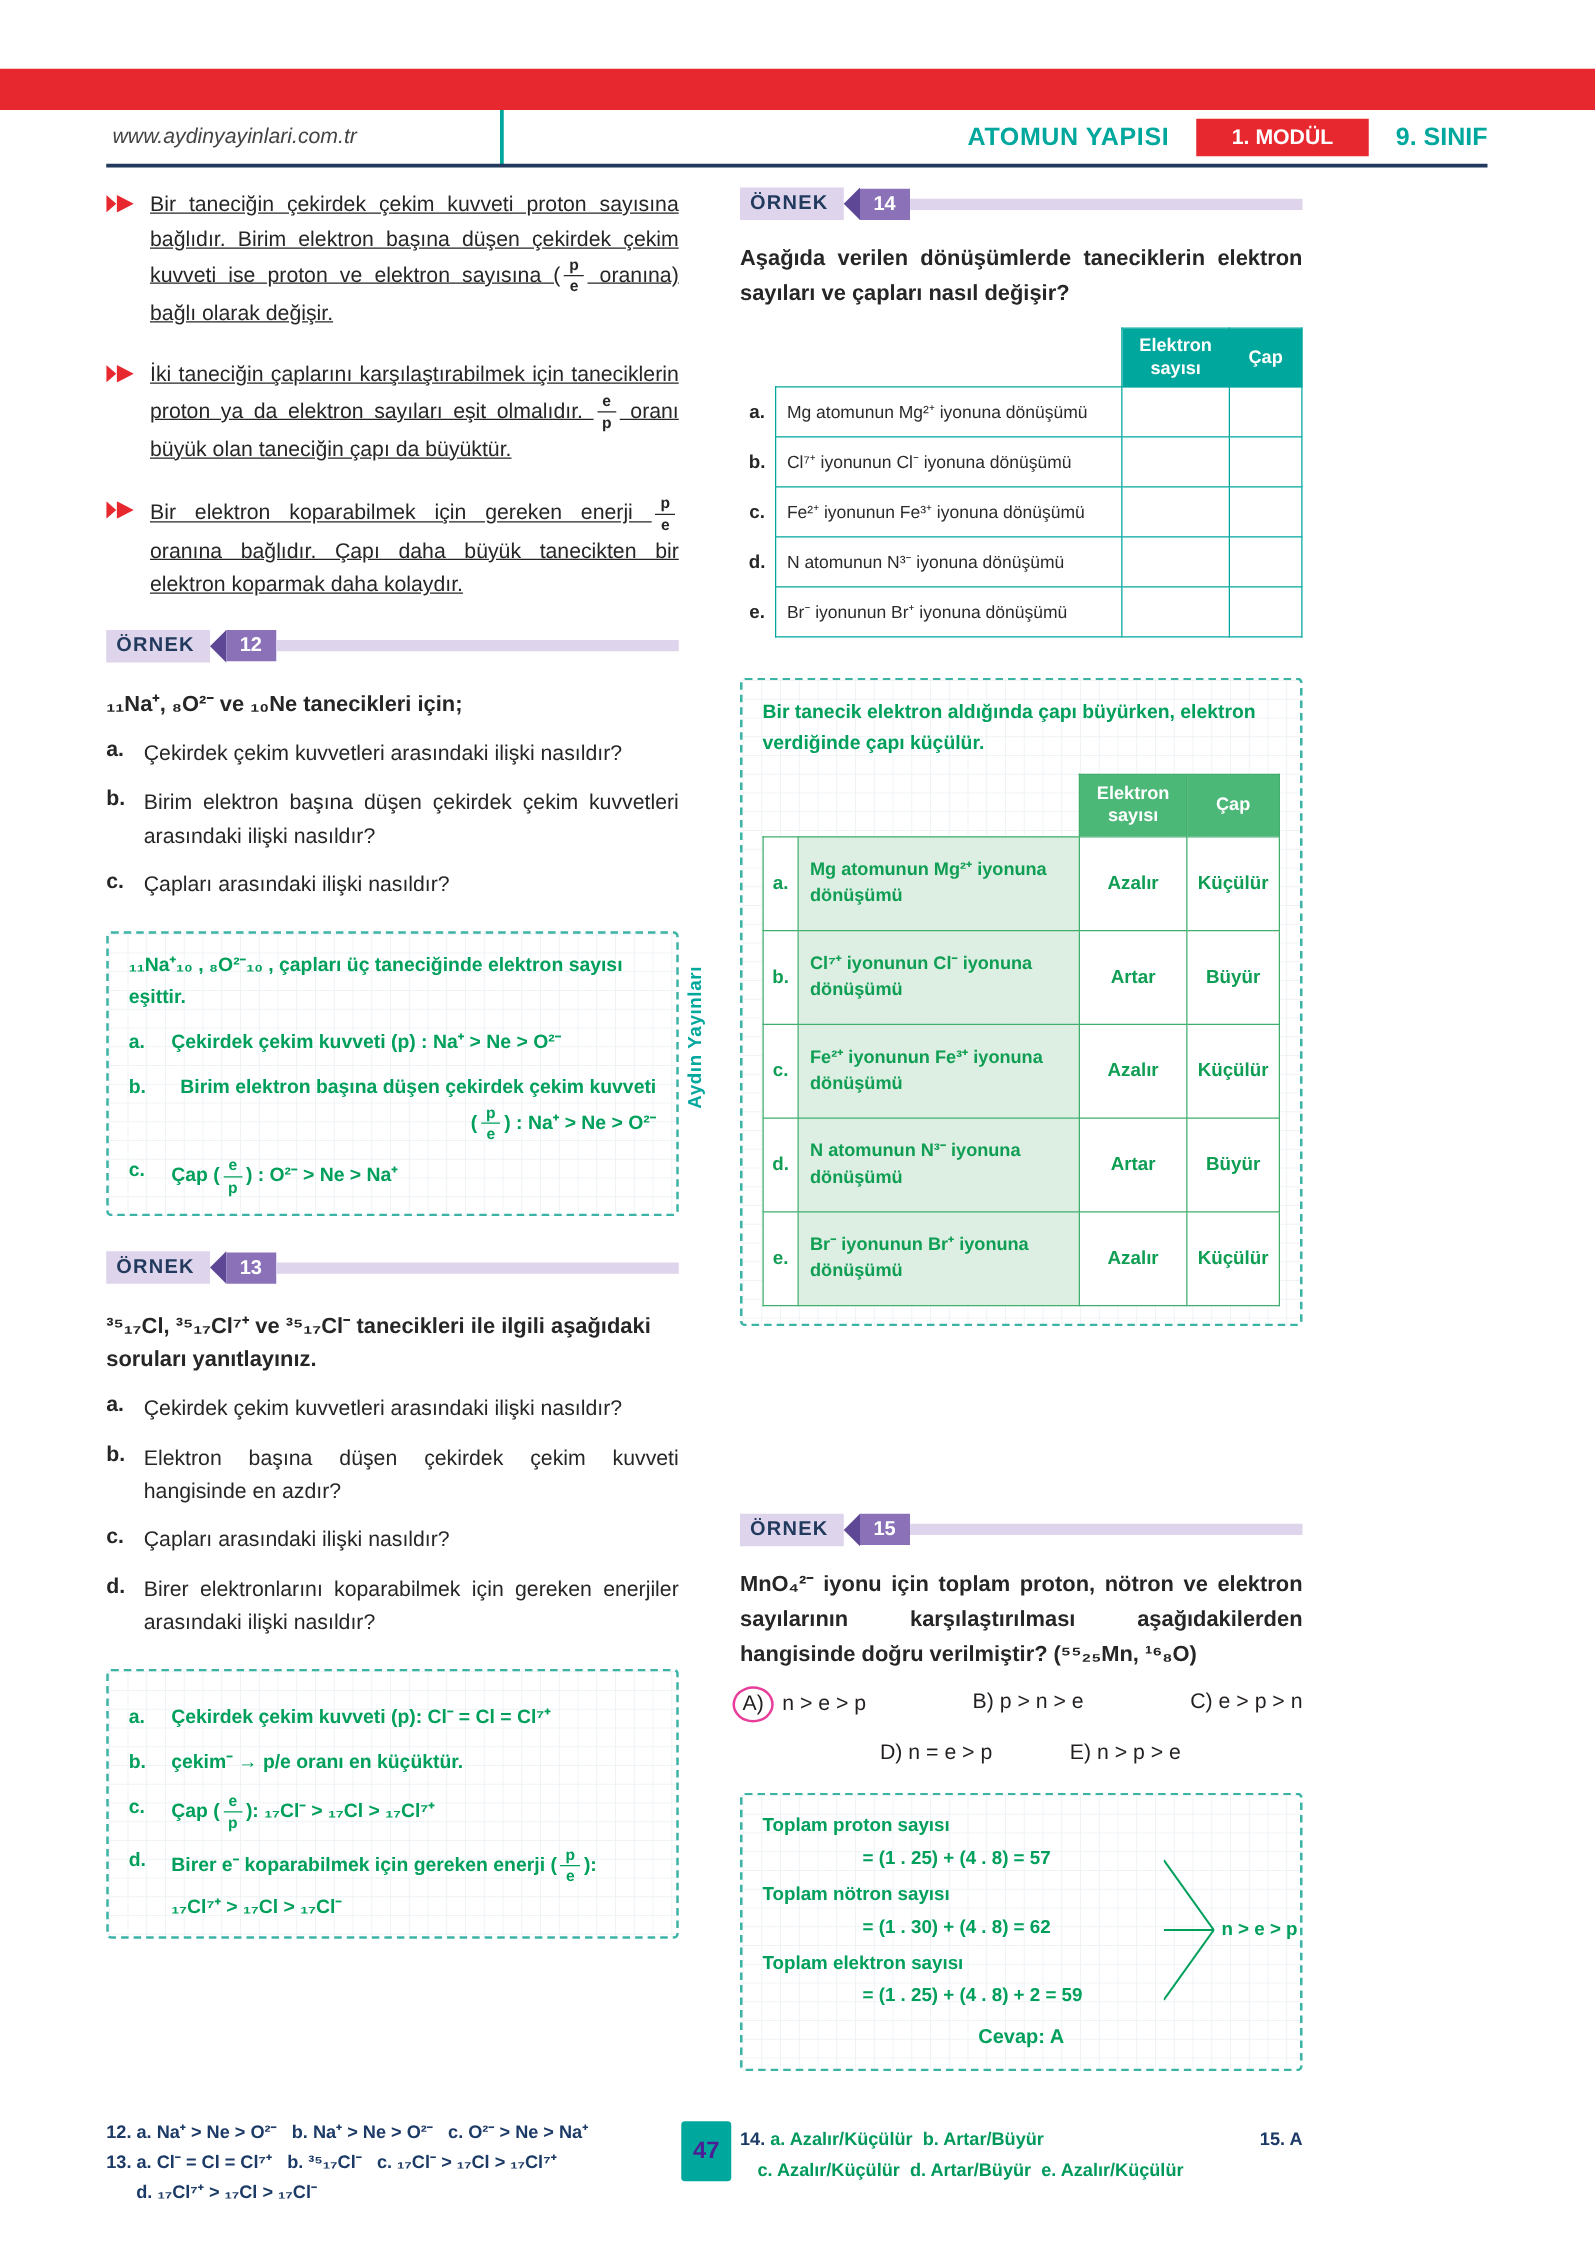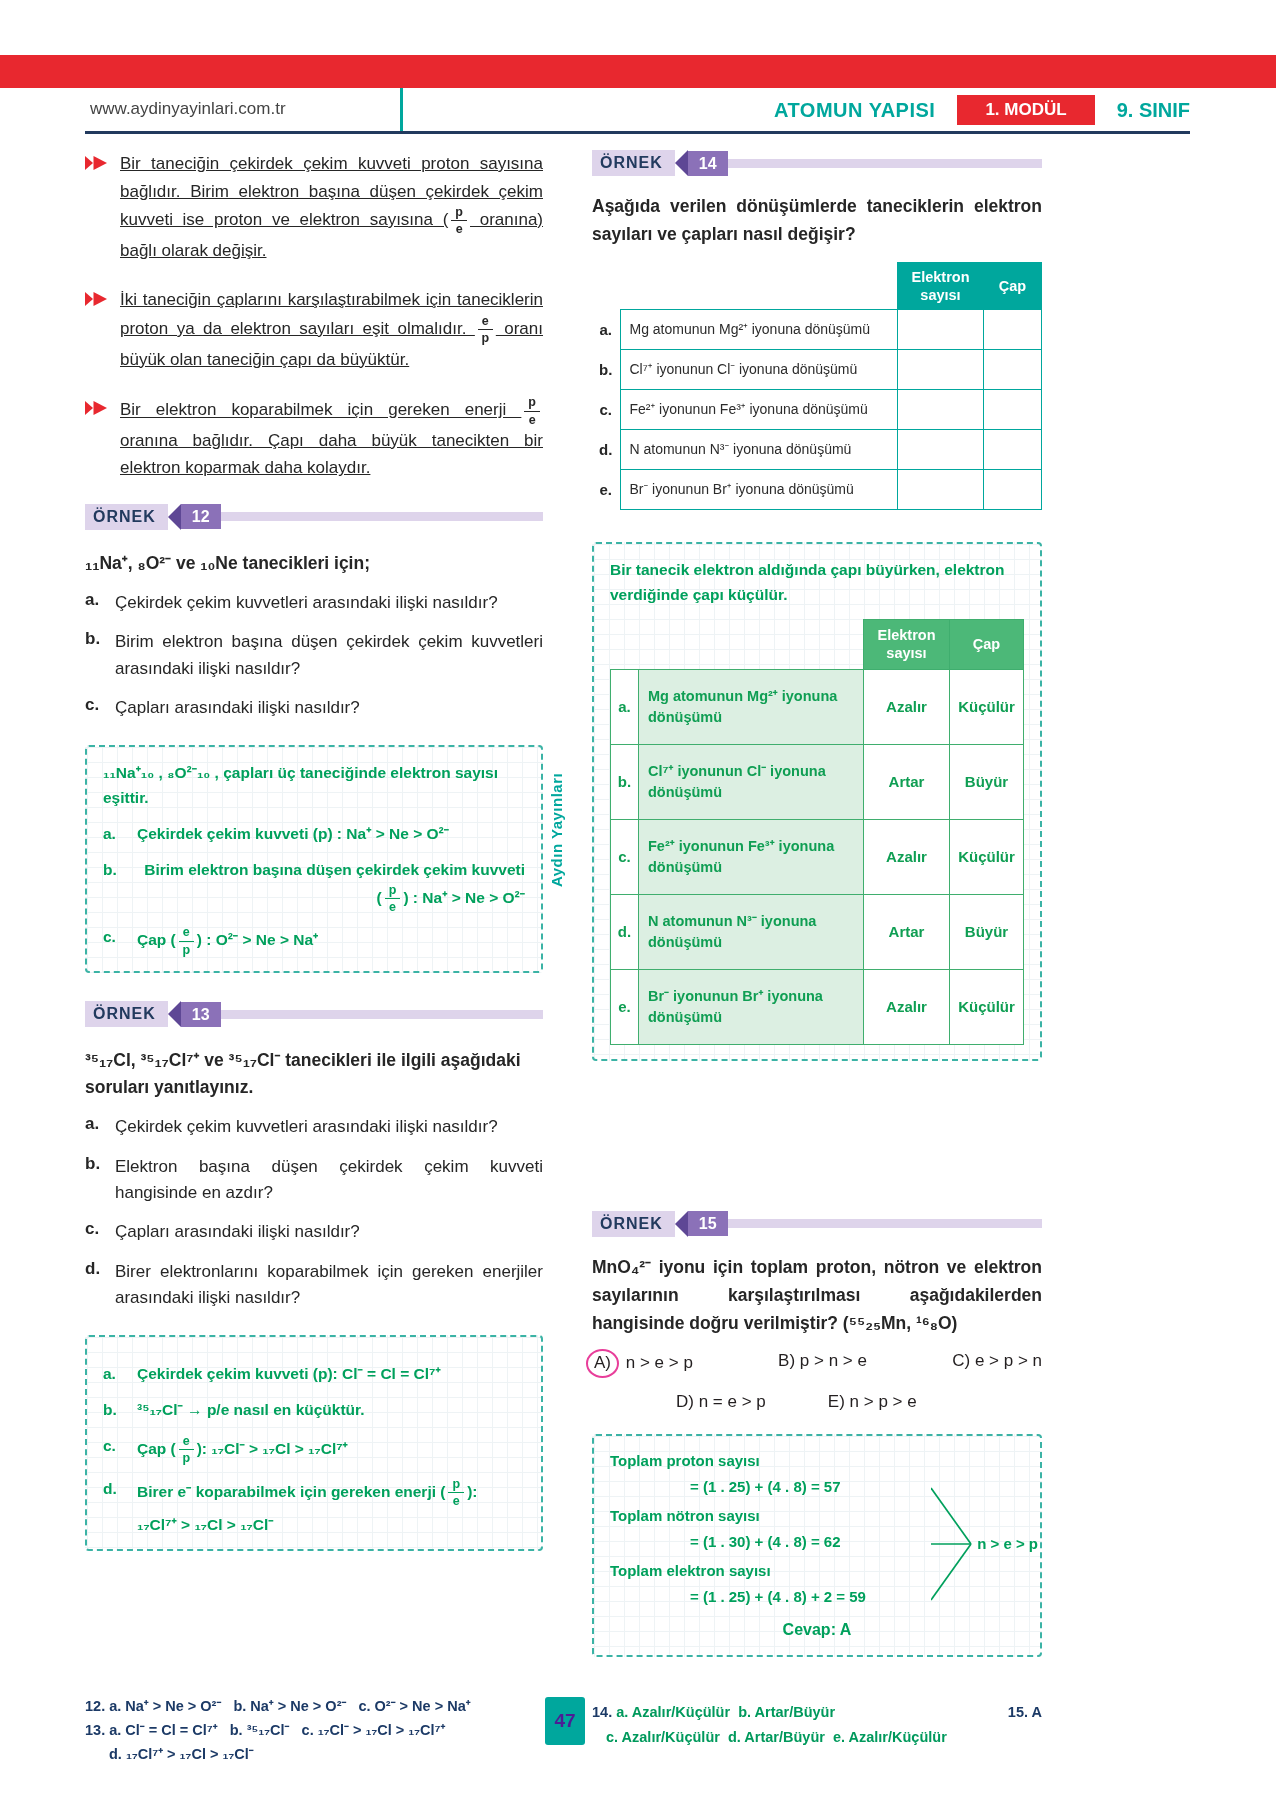--- a/index.html
+++ b/index.html
@@ -2,21 +2,21 @@
 <html><head>
 <meta charset="utf-8">
 <style>
   html,body { margin:0; padding:0; background:#ffffff; }
   .page { position:relative; width:1276px; height:1800px; background:#ffffff; overflow:hidden;
           font-family:"Liberation Sans", sans-serif; color:#262626; }
 
   
   .top-red-bar { position:absolute; top:55px; left:0; width:1276px; height:33px; background:#e8282f; }
   .header-row  { position:absolute; top:88px; left:0; width:1276px; height:44px; }
-  .website     { position:absolute; left:90px; top:11px; font-size:17px; color:#444; }
+  .website     { position:absolute; left:90px; top:11px; font-style:italic; font-size:17px; color:#444; }
   .header-vline{ position:absolute; left:400px; top:0; width:3px; height:44px; background:#00a79d; }
   .header-right{ position:absolute; right:86px; top:0; height:44px; display:flex; align-items:center; gap:22px; }
   .chapter     { color:#00a79d; font-weight:bold; font-size:20px; letter-spacing:.5px; }
   .module      { background:#e8282f; color:#fff; font-weight:bold; font-size:17px; padding:5px 28px; }
   .grade       { color:#00a79d; font-weight:bold; font-size:20px; }
   .header-rule { position:absolute; top:131px; left:85px; width:1105px; height:3px; background:#223a5e; }
 
   
   .col-left  { position:absolute; left:85px;  top:150px; width:458px; }
   .col-right { position:absolute; left:592px; top:150px; width:450px; }
@@ -76,21 +76,21 @@
   .gtable td.nb { border:0; }
   .gtable th { background:#4cb878; color:#fff; font-size:14.5px; font-weight:bold; padding:6px 3px; line-height:1.25; }
   .gtable td.lbl { color:#0f9e53; font-weight:bold; text-align:center; font-size:15px; background:#fff; }
   .gtable td.desc { background:#dcefe2; color:#0f9e53; font-weight:bold; padding:8px 9px; font-size:14.5px; line-height:1.45; height:58px; }
   .gtable td.ansc { color:#0f9e53; font-weight:bold; text-align:center; font-size:15px; background:#fff; }
 
   
   .mt-big { margin-top:150px; }
   .choices { margin-top:6px; font-size:17px; color:#231f20; font-weight:normal; }
   .choice-row1 { display:flex; justify-content:space-between; margin-top:14px; }
-  .choice-row2 { display:flex; margin-top:16px; margin-left:84px; gap:62px; }
+  .choice-row2 { display:flex; margin-top:16px; margin-left:112px; gap:62px; }
   .choice { white-space:nowrap; }
   .circled { display:inline-block; border:2px solid #e83e9a; border-radius:50%; padding:2px 6px 3px; margin:-2px 2px -2px -6px; }
 
   .ans15 { position:relative; font-size:15px; padding-bottom:16px; }
   .t15 { margin-top:12px; }
   .t15.first { margin-top:2px; }
   .c15 { margin-top:9px; margin-left:80px; }
   .r15wrap { position:absolute; right:2px; top:44px; height:128px; display:flex; align-items:center; gap:4px; }
   .cevap { text-align:center; margin-top:16px; font-size:16px; }
 
@@ -231,21 +231,21 @@
         <p class="qtext">Birer elektronlarını koparabilmek için gereken enerjiler arasındaki ilişki nasıldır?</p>
       </div>
 
     <div class="answer-box">
       <div class="aitem">
           <span class="albl">a.</span>
           <p>Çekirdek çekim kuvveti (p): Cl⁻ = Cl = Cl⁷⁺</p>
         </div>
       <div class="aitem">
           <span class="albl">b.</span>
-          <p>³⁵₁₇Cl⁻ → p/e nasıl en küçüktür.</p>
+          <p>çekim⁻ → p/e oranı en küçüktür.</p>
         </div>
       <div class="aitem">
           <span class="albl">c.</span>
           <p><span>Çap (</span><span class="frac">
               <span class="fnum">e</span>
               <span class="fden">p</span>
             </span><span>): ₁₇Cl⁻ &gt; ₁₇Cl &gt; ₁₇Cl⁷⁺</span></p>
         </div>
       <div class="aitem">
           <span class="albl">d.</span>

